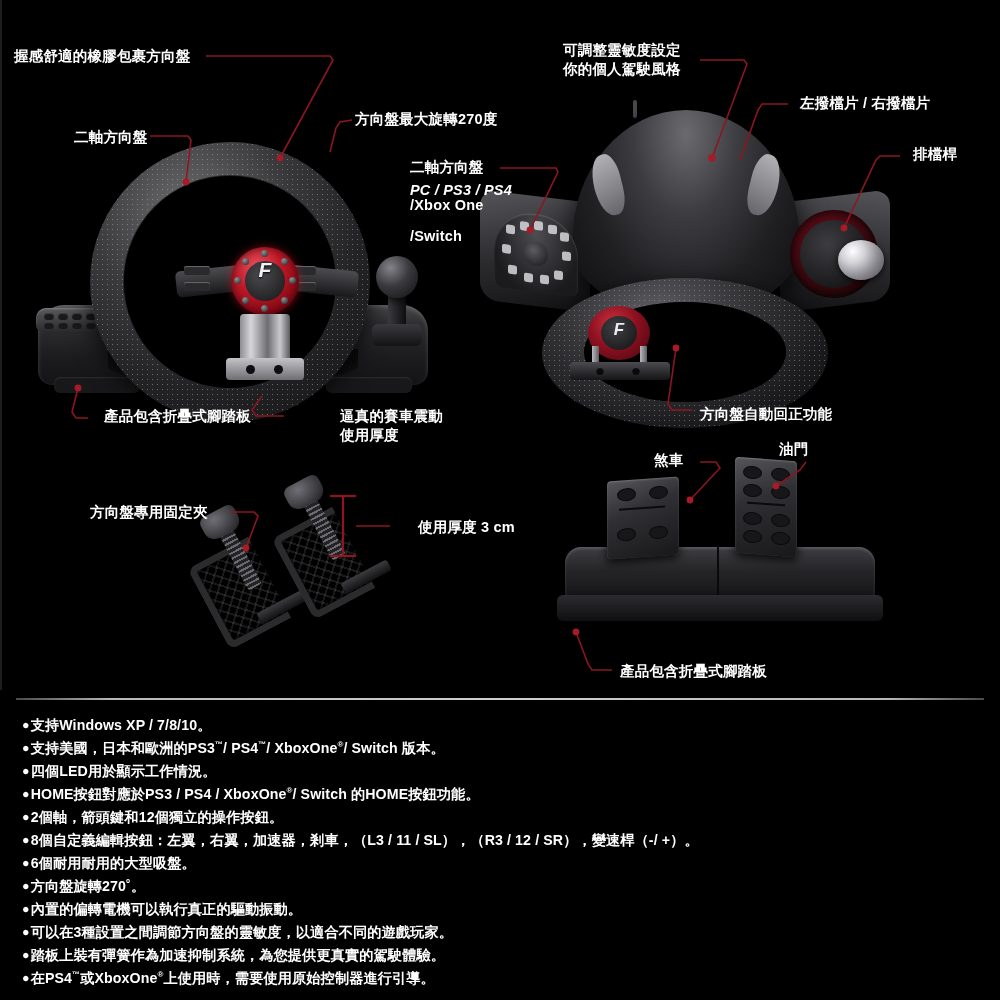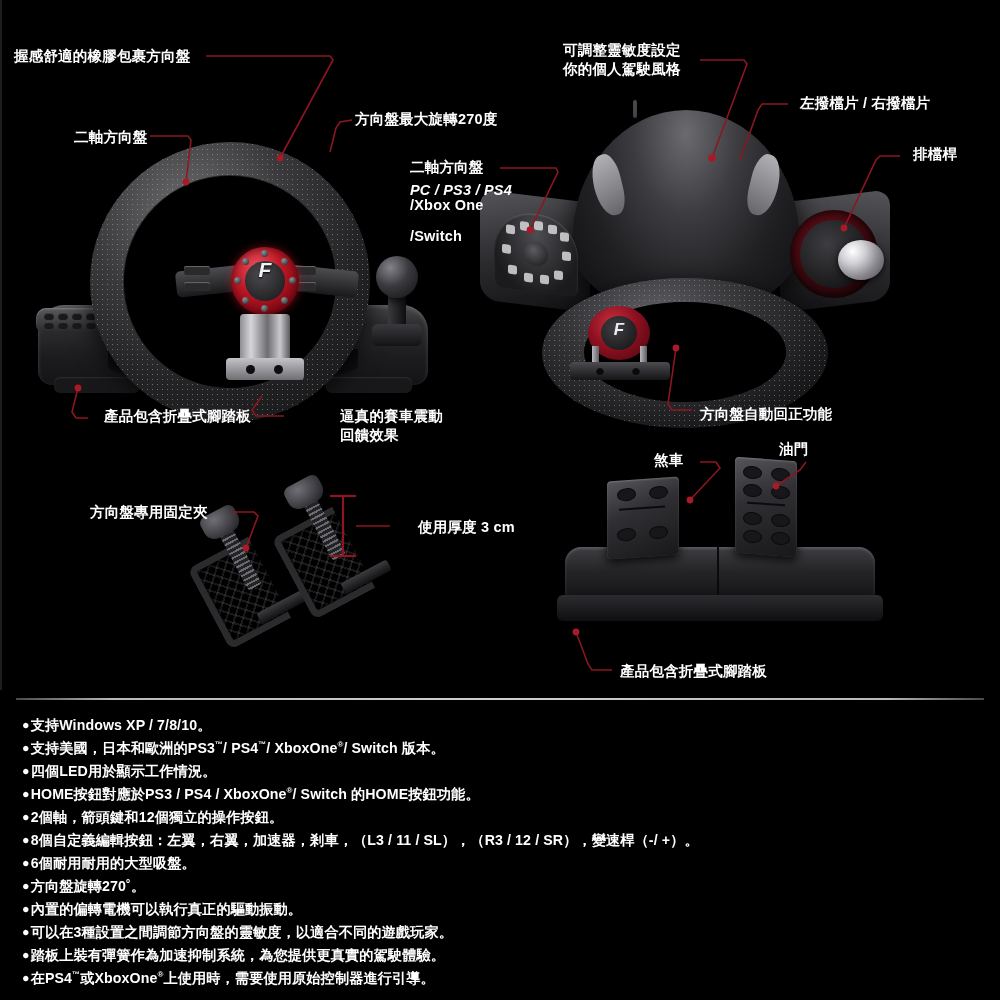--- a/index.html
+++ b/index.html
@@ -363,21 +363,21 @@
   <div class="lbl lbl-md" style="left:410px;top:196px;">/Xbox One</div>
   <div class="lbl lbl-md" style="left:410px;top:227px;">/Switch</div>
 
   <div class="lbl lbl-md" style="left:563px;top:41px;">可調整靈敏度設定
 你的個人駕駛風格</div>
   <div class="lbl lbl-md" style="left:800px;top:94px;">左撥檔片 / 右撥檔片</div>
   <div class="lbl lbl-md" style="left:913px;top:145px;">排檔桿</div>
 
   <div class="lbl lbl-md" style="left:104px;top:407px;">產品包含折疊式腳踏板</div>
   <div class="lbl lbl-md" style="left:340px;top:407px;">逼真的賽車震動
-回饋效果</div>
+使用厚度</div>
   <div class="lbl lbl-md" style="left:700px;top:405px;text-align:center;">方向盤自動回正功能</div>
 
   <div class="lbl lbl-md" style="left:90px;top:503px;">方向盤專用固定夾</div>
   <div class="lbl lbl-md" style="left:418px;top:518px;">使用厚度 3 cm</div>
 
   <div class="lbl lbl-md" style="left:654px;top:451px;">煞車</div>
   <div class="lbl lbl-md" style="left:779px;top:440px;">油門</div>
   <div class="lbl lbl-md" style="left:620px;top:662px;">產品包含折疊式腳踏板</div>
 
   <div class="divider"></div>

